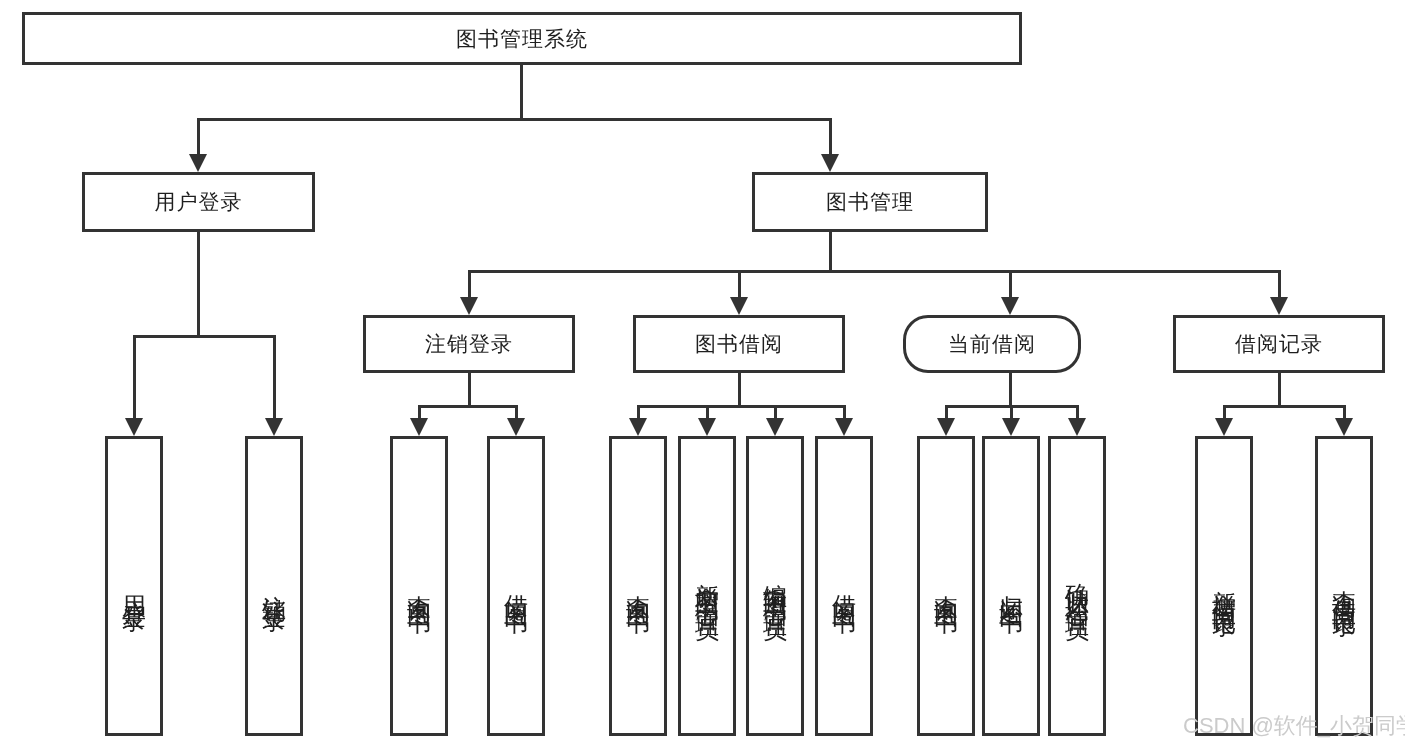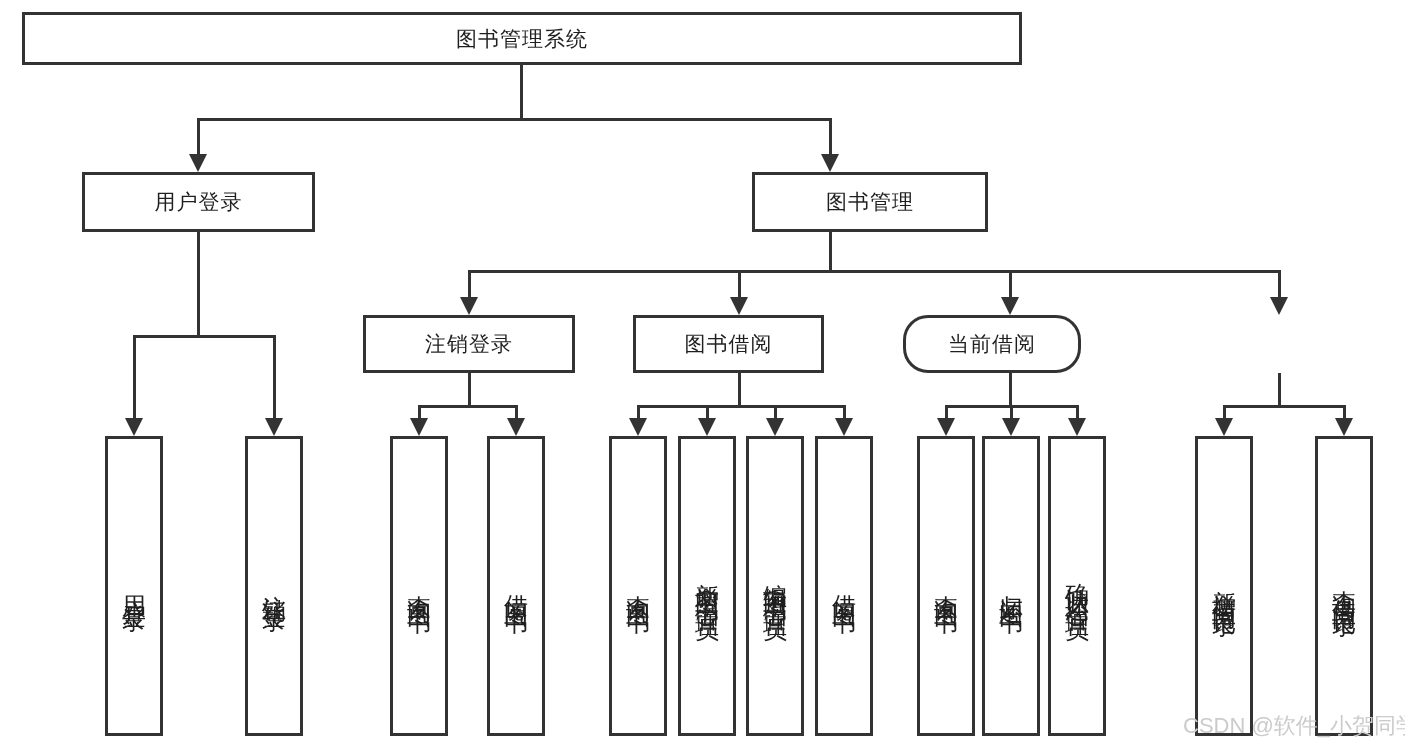--- a/index.html
+++ b/index.html
@@ -94,25 +94,28 @@
   <div class="vline" style="left:738px; top:270px; height:27px;"></div>
   <div class="arrow" style="left:730px; top:297px;"></div>
   <div class="vline" style="left:1009px; top:270px; height:27px;"></div>
   <div class="arrow" style="left:1001px; top:297px;"></div>
   <div class="vline" style="left:1278px; top:270px; height:27px;"></div>
   <div class="arrow" style="left:1270px; top:297px;"></div>
 
   <div class="box" style="left:363px; top:315px; width:212px; height:58px;">
     <span>注销登录</span>
   </div>
-  <div class="box" style="left:633px; top:315px; width:191px; height:58px;">
+  <div class="box" style="left:633px; top:315px; width:212px; height:58px;">
     <span>图书借阅</span>
   </div>
   <div class="box" style="left:903px; top:315px; width:178px; height:58px;border-radius:25px;">
     <span>当前借阅</span>
+  </div>
+  <div class="box" style="left:1173px; top:315px; width:212px; height:58px;">
+    <span>借阅记录</span>
   </div>
 
   <div class="vline" style="left:468px; top:373px; height:32px;"></div>
   <div class="hline" style="left:418px; top:405px; width:100px;"></div>
   <div class="vline" style="left:418px; top:405px; height:13px;"></div>
   <div class="arrow" style="left:410px; top:418px;"></div>
   <div class="vline" style="left:515px; top:405px; height:13px;"></div>
   <div class="arrow" style="left:507px; top:418px;"></div>
 
   <div class="vline" style="left:738px; top:373px; height:32px;"></div>

